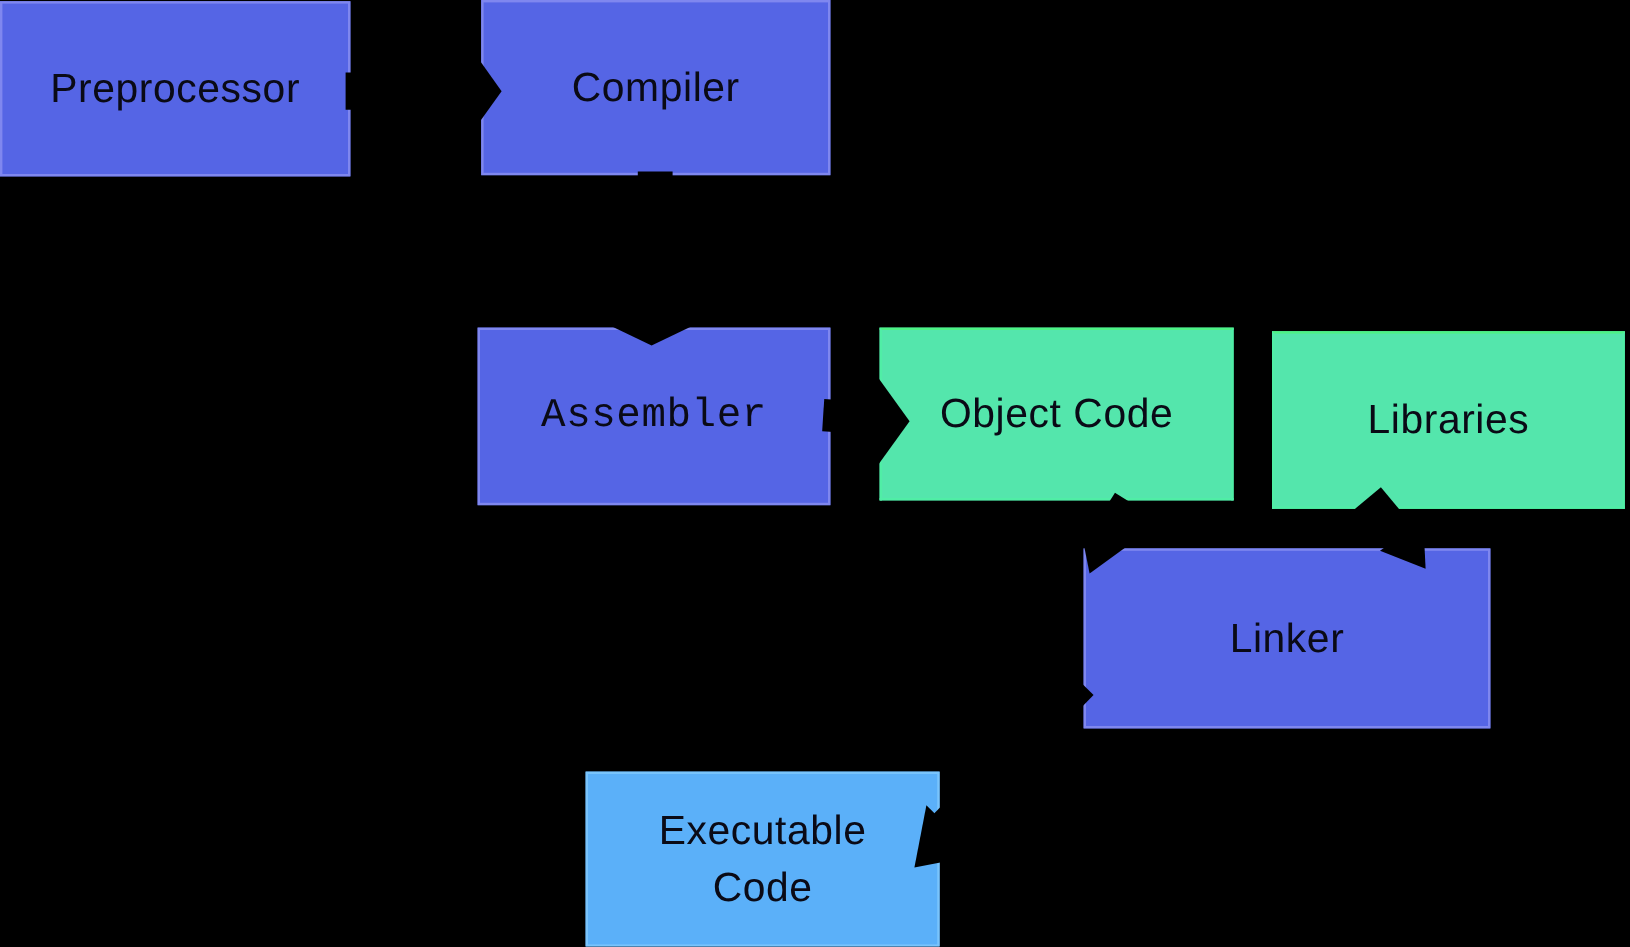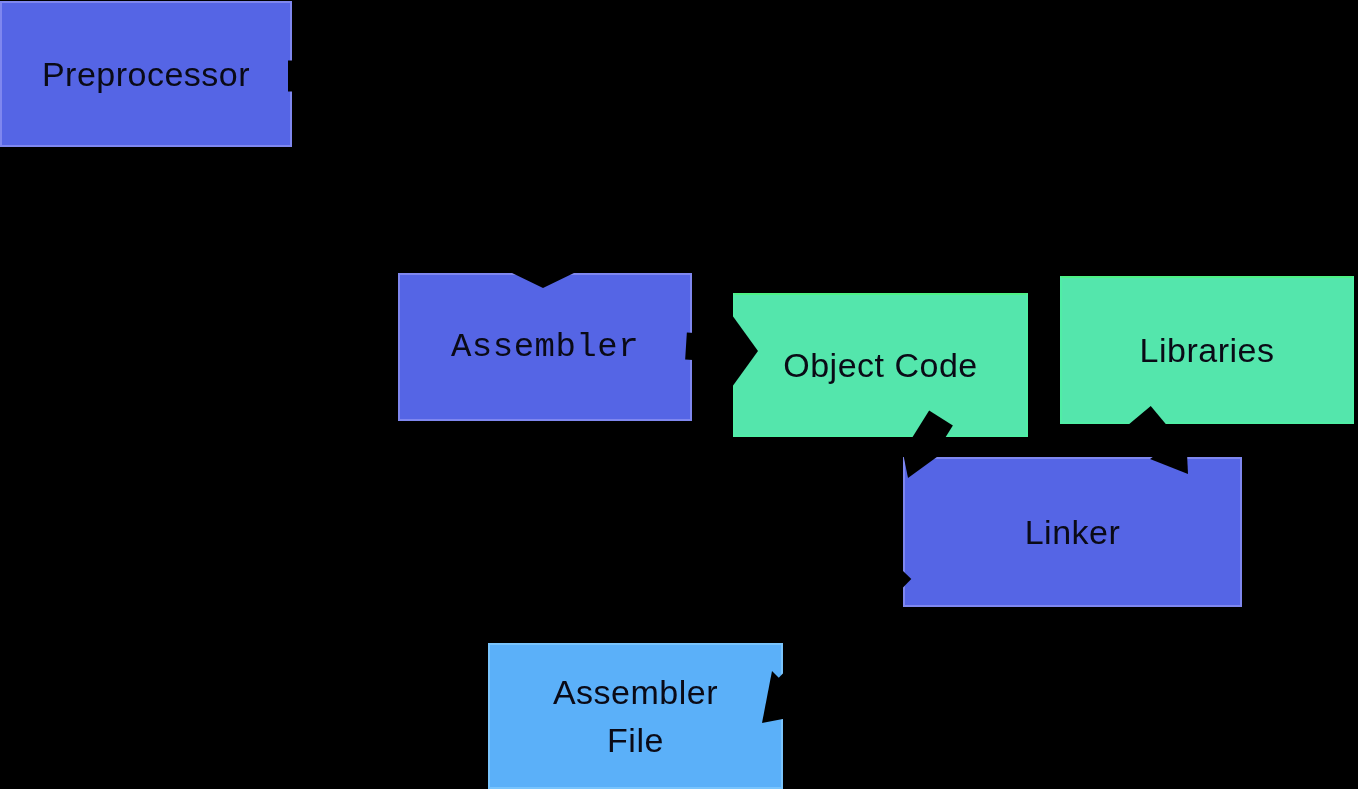--- a/index.html
+++ b/index.html
@@ -30,21 +30,21 @@
     text-align: center;
     letter-spacing: 0.5px;
   }
   .node.purple   { background: #5565e5; border: 2px solid #7f87ef; }
   .node.green    { background: #54e6ac; border: 2px solid #50eea6; border-top-color: #4df285; }
   .node.lightblue{ background: #5bb0f9; border: 2px solid #79c4fc; }
 
   #n-preprocessor { left: 0px;    top: 1px;   width: 292px; height: 146px; }
   #n-compiler     { left: 401px;  top: 0px;   width: 291px; height: 146px; }
   #n-assembler    { left: 398px;  top: 273px; width: 294px; height: 148px; font-family: Liberation Mono, monospace; }
-  #n-objectcode   { left: 733px;  top: 293px; width: 295px; height: 144px; }
+  #n-objectcode   { left: 733px;  top: 273px; width: 295px; height: 144px; }
   #n-libraries    { left: 1060px; top: 276px; width: 294px; height: 148px; }
   #n-linker       { left: 903px;  top: 457px; width: 339px; height: 150px; }
   #n-executable   { left: 488px;  top: 643px; width: 295px; height: 146px; }
   #n-executable .lbl { width: 210px; } 
 
   .arrows {
     position: absolute;
     left: 0;
     top: 0;
     z-index: 10;
@@ -55,39 +55,42 @@
 </style>
 </head>
 <body>
 
 <div class="canvas">
 
   <div class="node purple" id="n-preprocessor">
     <span class="lbl">Preprocessor</span>
   </div>
 
+  <div class="node purple" id="n-compiler">
+    <span class="lbl">Compiler</span>
+  </div>
 
   <div class="node purple" id="n-assembler">
     <span class="lbl">Assembler</span>
   </div>
 
   <div class="node green" id="n-objectcode">
     <span class="lbl">Object Code</span>
   </div>
 
   <div class="node green" id="n-libraries">
     <span class="lbl">Libraries</span>
   </div>
 
   <div class="node purple" id="n-linker">
     <span class="lbl">Linker</span>
   </div>
 
   <div class="node lightblue" id="n-executable">
-    <span class="lbl">Assembler File</span>
+    <span class="lbl">Executable Code</span>
   </div>
 
   <svg class="arrows" width="1358" height="789" viewBox="0 0 1358 789">
 
     <g>
       <line x1="288" y1="76" x2="400" y2="76" stroke-width="31"></line>
       <polygon points="398,48 418,76 398,104"></polygon>
     </g>
 
     <g>

